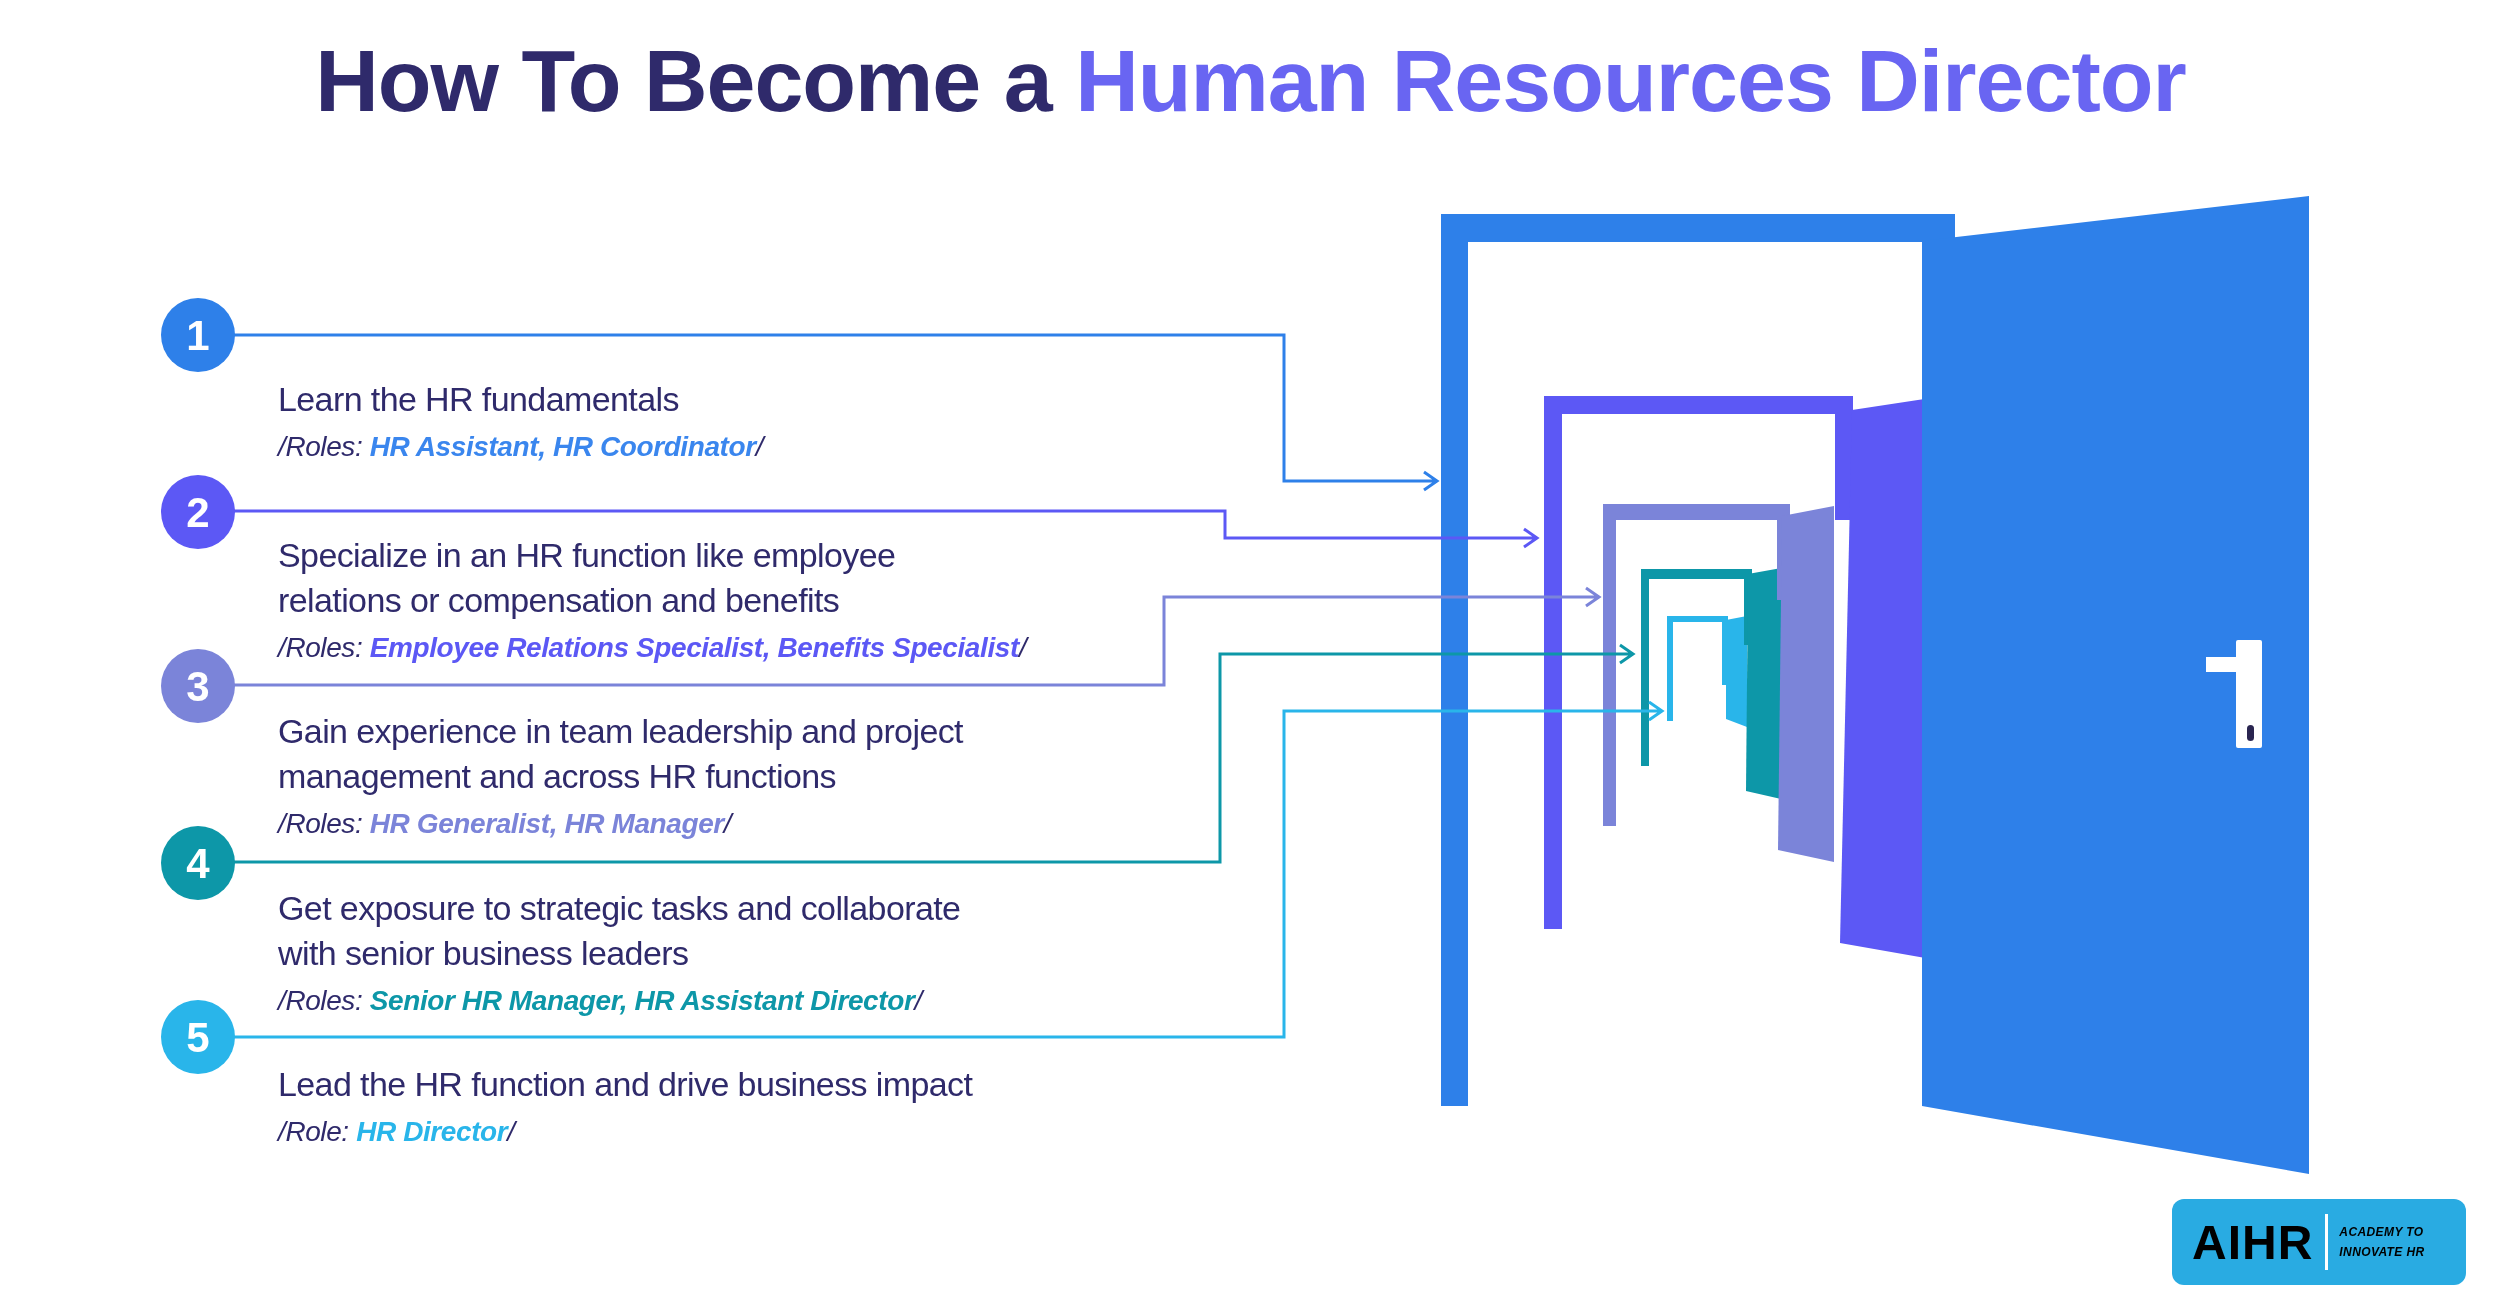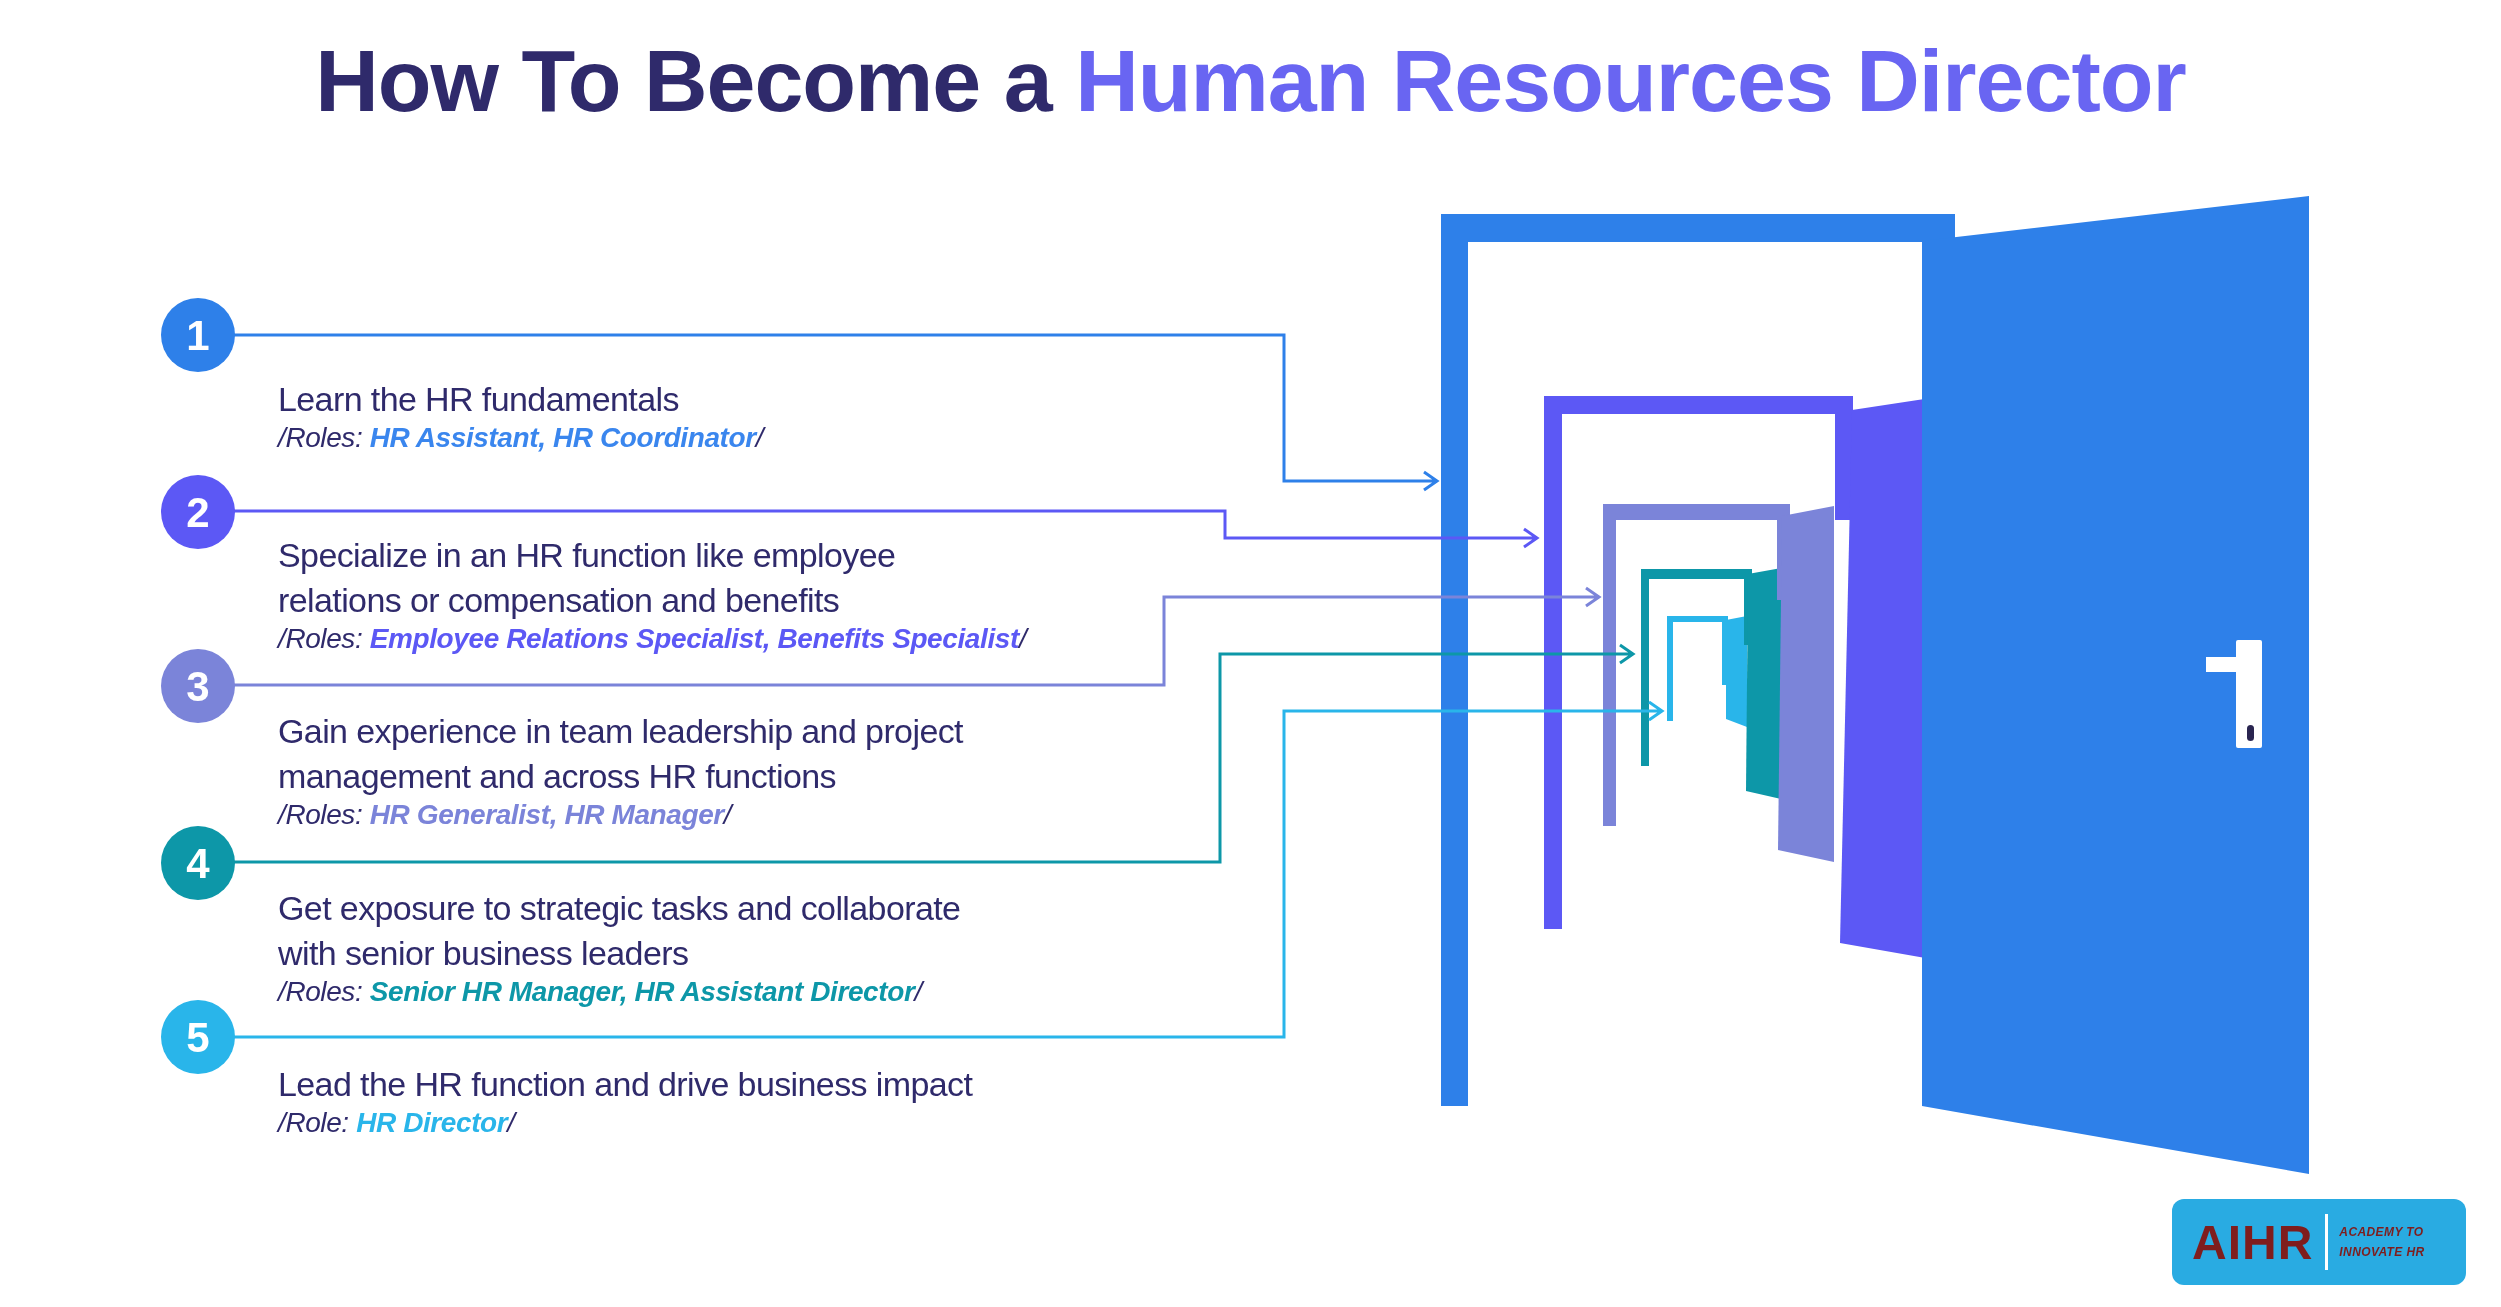--- a/index.html
+++ b/index.html
@@ -14,30 +14,30 @@
   }
   .title .hl{color:#6965F2;}
   svg.art{position:absolute;left:0;top:0;}
   .step{position:absolute;left:278px;}
   .s1{top:377px;} .s2{top:533px;} .s3{top:709px;} .s4{top:886px;} .s5{top:1062px;}
   .step .tl{
     font-size:34px;font-weight:normal;color:#2F2A6B;line-height:45px;
     letter-spacing:-0.6px;white-space:nowrap;
   }
   .step .roles{
-    font-size:28px;font-style:italic;letter-spacing:-0.4px;
+    margin-top:9px;font-size:28px;font-style:italic;letter-spacing:-0.4px;
     color:#2F2A6B;white-space:nowrap;
   }
   .step .roles .r{font-weight:bold;}
   .rc1{color:#3A86EE;} .rc2{color:#5C58F5;} .rc3{color:#7B84D9;}
   .rc4{color:#0D97A8;} .rc5{color:#29B5EA;font-style:italic;}
   .logo{
     position:absolute;left:2172px;top:1199px;width:294px;height:86px;
     background:#29ABE2;border-radius:12px;display:flex;align-items:center;
-    color:#7f1d1d;
+    color:#000000;
   }
   .logo .brand{font-size:48px;font-weight:bold;letter-spacing:1px;padding-left:20px;}
   .logo .div{width:3px;height:56px;background:#ffffff;margin:0 11px 0 12px;}
   .logo .tag{font-size:12px;font-weight:bold;line-height:20px;letter-spacing:0.4px;font-style:italic;}
   .num{font-size:42px;font-weight:bold;fill:#ffffff;text-anchor:middle;}
 </style>
 </head>
 <body>
 
 <div class="stage">

